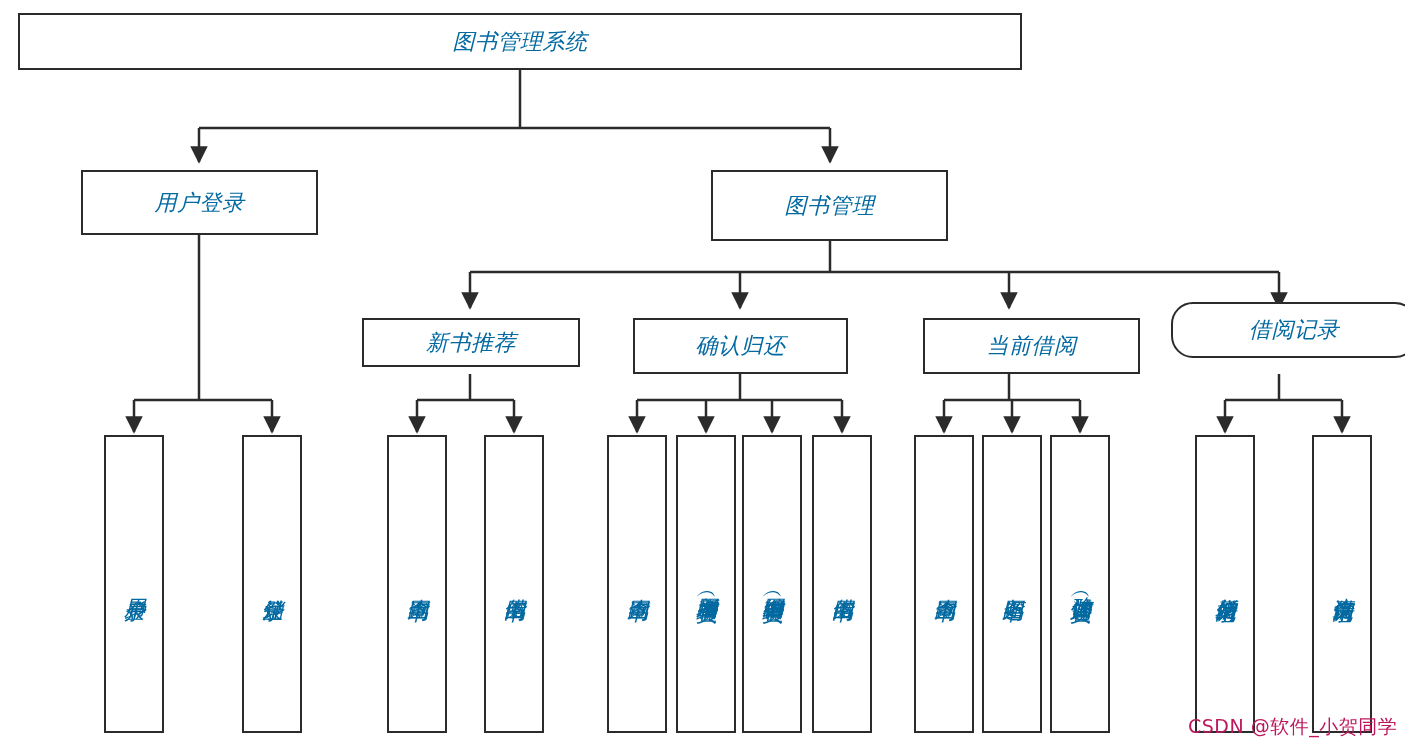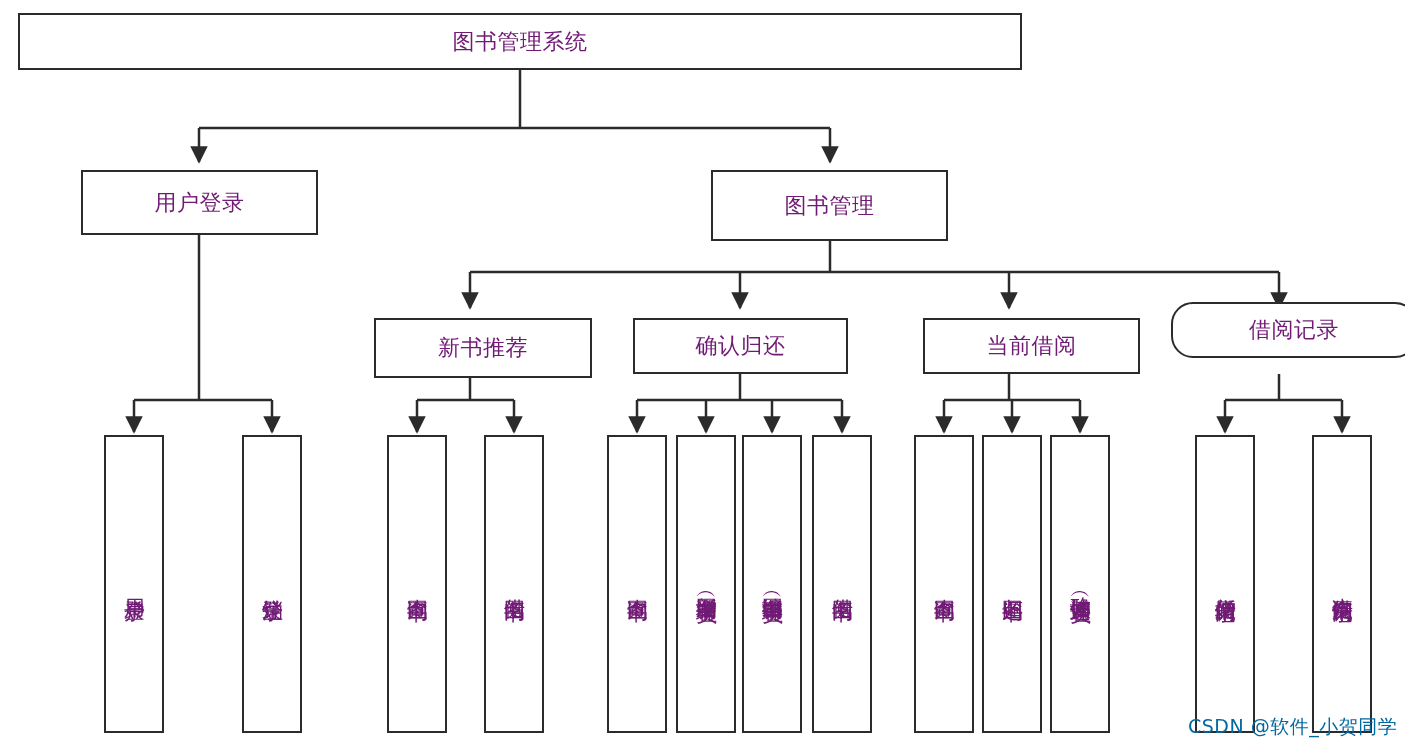--- a/index.html
+++ b/index.html
@@ -24,22 +24,23 @@
     pointer-events: none;
   }
   .node {
     position: absolute;
     box-sizing: border-box;
     border: 2px solid #2b2b2b;
     background: #ffffff;
     display: flex;
     align-items: center;
     justify-content: center;
-    color: #701a75;
+    color: #0369a1;
     z-index: 2;
+    font-style: italic;
   }
   .node.h {
     font-size: 22px;
     letter-spacing: 0.5px;
   }
   .node.v {
     writing-mode: vertical-rl;
     text-orientation: upright;
     font-size: 21px;
     line-height: 1.28;
@@ -51,21 +52,21 @@
     writing-mode: vertical-rl;
     text-orientation: upright;
     display: block;
     white-space: nowrap;
   }
   .watermark {
     position: absolute;
     left: 1188px;
     top: 714px;
     font-size: 19px;
-    color: #0369a1;
+    color: #be185d;
     white-space: nowrap;
     z-index: 3;
     letter-spacing: 0.5px;
   }
 </style>
 </head>
 <body>
 
 <div id="canvas">
 
@@ -123,21 +124,21 @@
     <span>图书管理系统</span>
   </div>
 
   <div class="node h" style="left:81px; top:170px; width:237px; height:65px;">
     <span>用户登录</span>
   </div>
   <div class="node h" style="left:711px; top:170px; width:237px; height:71px;">
     <span>图书管理</span>
   </div>
 
-  <div class="node h" style="left:362px; top:318px; width:218px; height:60px;margin-left:12px;">
+  <div class="node h" style="left:362px; top:318px; width:218px; height:49px;">
     <span>新书推荐</span>
   </div>
   <div class="node h" style="left:633px; top:318px; width:215px; height:56px;">
     <span>确认归还</span>
   </div>
   <div class="node h" style="left:923px; top:318px; width:217px; height:56px;">
     <span>当前借阅</span>
   </div>
   <div class="node h" style="left:1171px; top:302px; width:246px; height:56px;border-radius:22px;">
     <span>借阅记录</span>

